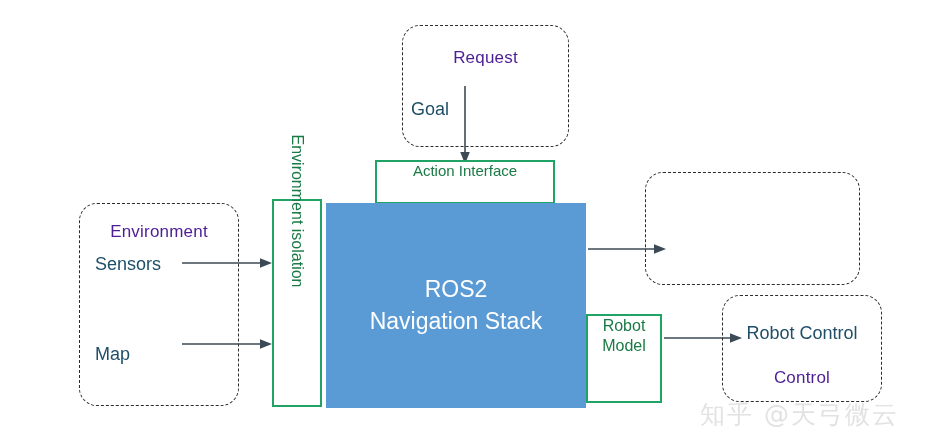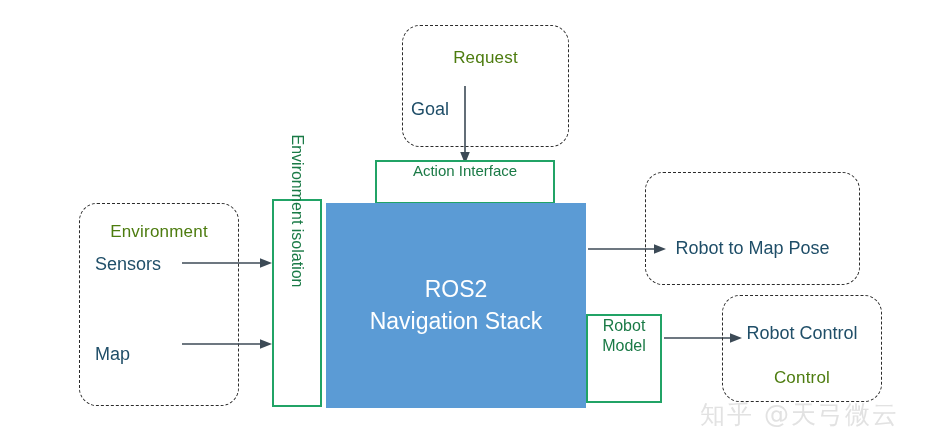--- a/index.html
+++ b/index.html
@@ -24,21 +24,21 @@
   
   .group-box {
     border: 1.6px dashed #2b2b2b;
     border-radius: 18px;
     background: transparent;
   }
   .group-title {
     position: absolute;
     left: 0; right: 0;
     text-align: center;
-    color: #4d7c0f;
+    color: #4c1d95;
     font-size: 17px;
     font-weight: 400;
     letter-spacing: .2px;
     white-space: nowrap;
   }
   .group-item {
     position: absolute;
     color: #1f4e68;
     font-size: 18px;
     font-weight: 400;
@@ -159,21 +159,20 @@
   </div>
 
   <div class="conn" style="left:664px; top:331px; width:80px; height:14px;">
     <svg width="80" height="14" viewBox="0 0 80 14">
       <line x1="0" y1="7" x2="68" y2="7" stroke="#3c4a56" stroke-width="1.6"></line>
       <polygon points="78,7 66,2.2 66,11.8" fill="#3c4a56"></polygon>
     </svg>
   </div>
 
   <div class="node group-box" style="left:645px; top:172px; width:215px; height:113px;">
-    <div class="group-item centered" style="top:65px;">Robot to Map Pose</div>
   </div>
 
   <div class="node group-box" style="left:722px; top:295px; width:160px; height:107px;">
     <div class="group-item centered" style="top:27px;">Robot Control</div>
     <div class="group-title" style="top:72px;">Control</div>
   </div>
 
   <div class="watermark" style="left:700px; top:398px;">知乎 @天弓微云</div>
 
 </div>

